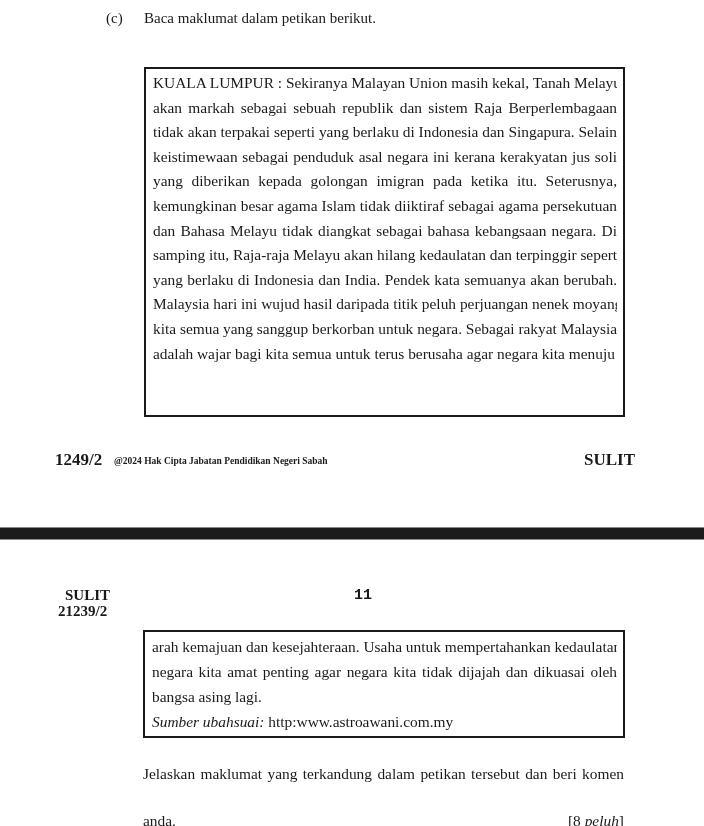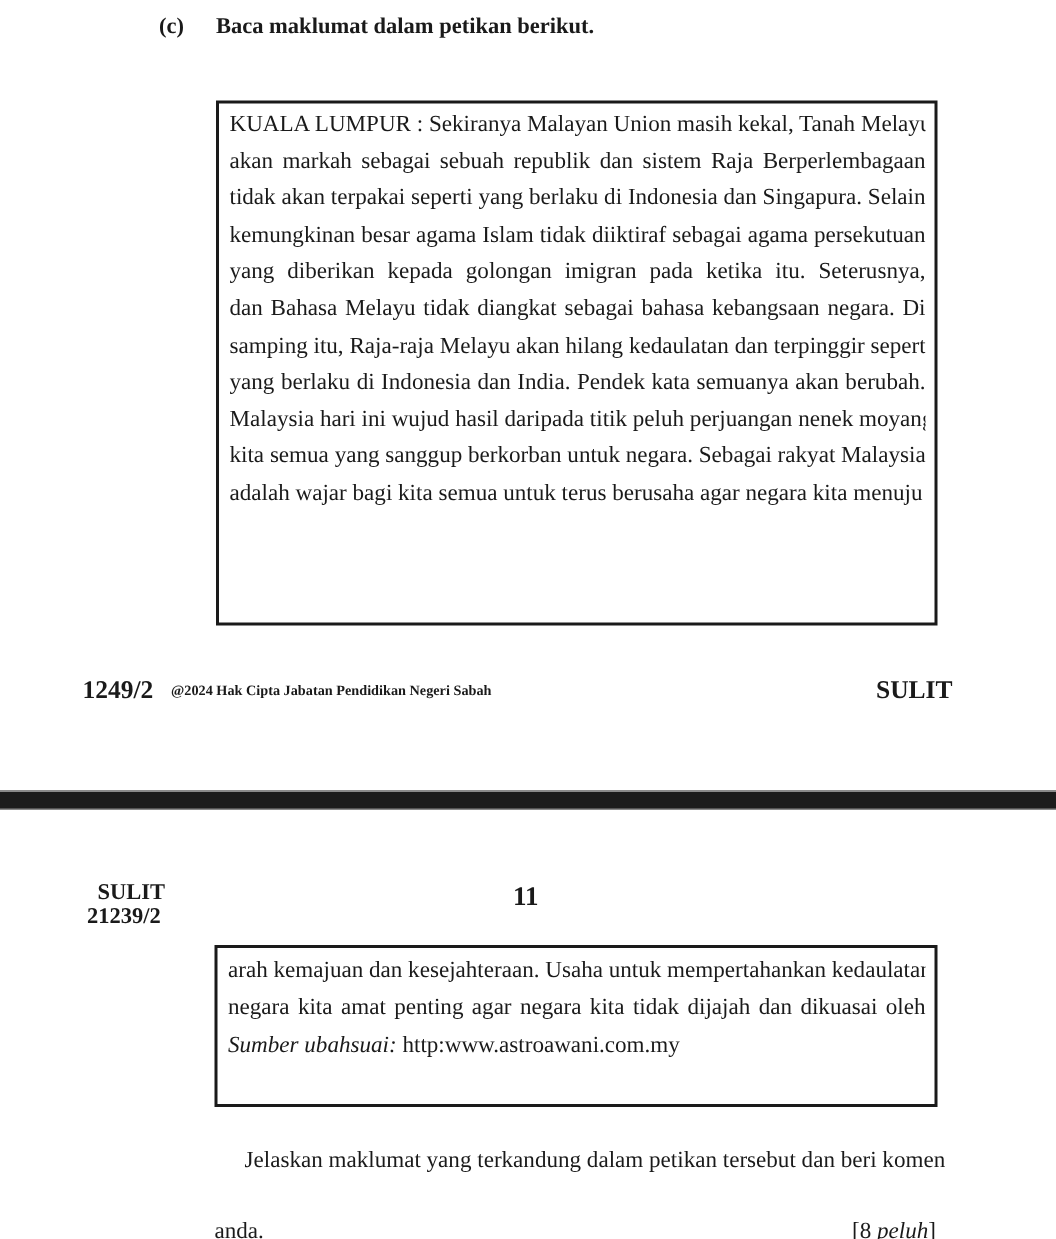--- a/index.html
+++ b/index.html
@@ -15,21 +15,20 @@
       font-family: "Liberation Serif", "DejaVu Serif", serif;
       color: #1a1a1a;
     }
     .abs { position: absolute; }
 
     .q-line {
       left: 106px;
       top: 10px;
       font-size: 15px;
       white-space: nowrap;
-      font-weight: bold;
     }
     .q-label { display: inline-block; width: 38px; }
 
     .box {
       border: 2px solid #1a1a1a;
       box-sizing: border-box;
       padding: 2px 6px 0 7px;
       font-size: 15.4px;
       line-height: 24.6px;
       text-align: justify;
@@ -75,55 +74,55 @@
       box-sizing: border-box;
     }
 
     .p2-sulit {
       left: 65px; top: 587px; font-weight: bold; font-size: 15px;
     }
     .p2-code {
       left: 58px; top: 603px; font-weight: bold; font-size: 15px;
     }
     .p2-page {
-      left: 342px; top: 587px; font-weight: bold; font-size: 18px;
+      left: 354px; top: 587px; font-weight: bold; font-size: 15px; font-family: Liberation Mono, monospace;
     }
 
     .instruction {
       left: 143px; top: 764px; width: 481px;
       font-size: 15.4px;
       line-height: 20px;
     }
     .instruction .ln1 {
       display: block;
       text-align: justify;
       text-align-last: justify;
       white-space: nowrap;
-      margin-left: 20px;
     }
     .instruction .ln2 {
       display: flex;
       justify-content: space-between;
       margin-top: 27px;
     }
     .instruction .marks em { font-style: italic; }
   </style>
 </head>
 <body>
 
 <div class="abs q-line">
   <span class="q-label">(c)</span><span>Baca maklumat dalam petikan berikut.</span>
 </div>
 
 <div class="abs box box1">
   <span class="ln">KUALA LUMPUR : Sekiranya Malayan Union masih kekal, Tanah Melayu</span>
   <span class="ln">akan markah sebagai sebuah republik dan sistem Raja Berperlembagaan</span>
   <span class="ln">tidak akan terpakai seperti yang berlaku di Indonesia dan Singapura. Selain</span>
+  <span class="ln">keistimewaan sebagai penduduk asal negara ini kerana kerakyatan jus soli</span>
+  <span class="ln">yang diberikan kepada golongan imigran pada ketika itu. Seterusnya,</span>
   <span class="ln">kemungkinan besar agama Islam tidak diiktiraf sebagai agama persekutuan</span>
-  <span class="ln">yang diberikan kepada golongan imigran pada ketika itu. Seterusnya,</span>
   <span class="ln">dan Bahasa Melayu tidak diangkat sebagai bahasa kebangsaan negara. Di</span>
   <span class="ln">samping itu, Raja-raja Melayu akan hilang kedaulatan dan terpinggir seperti</span>
   <span class="ln">yang berlaku di Indonesia dan India. Pendek kata semuanya akan berubah.</span>
   <span class="ln">Malaysia hari ini wujud hasil daripada titik peluh perjuangan nenek moyang</span>
   <span class="ln">kita semua yang sanggup berkorban untuk negara. Sebagai rakyat Malaysia</span>
   <span class="ln">adalah wajar bagi kita semua untuk terus berusaha agar negara kita menuju ke</span>
 </div>
 
 <div class="abs footer">
   <span class="code">1249/2</span>
@@ -133,20 +132,21 @@
 
 <div class="abs divider"></div>
 
 <div class="abs p2-sulit">SULIT</div>
 <div class="abs p2-page">11</div>
 <div class="abs p2-code">21239/2</div>
 
 <div class="abs box box2">
   <span class="ln">arah kemajuan dan kesejahteraan. Usaha untuk mempertahankan kedaulatan</span>
   <span class="ln">negara kita amat penting agar negara kita tidak dijajah dan dikuasai oleh</span>
+  <span class="ln last">bangsa asing lagi.</span>
   <span class="source"><em>Sumber ubahsuai:</em> <span>http:www.astroawani.com.my</span></span>
 </div>
 
 <div class="abs instruction">
   <span class="ln1">Jelaskan  maklumat yang terkandung dalam petikan tersebut dan beri komen</span>
   <div class="ln2">
     <span>anda.</span>
     <span class="marks"><span>[8 </span><em>peluh</em><span>]</span></span>
   </div>
 </div>

